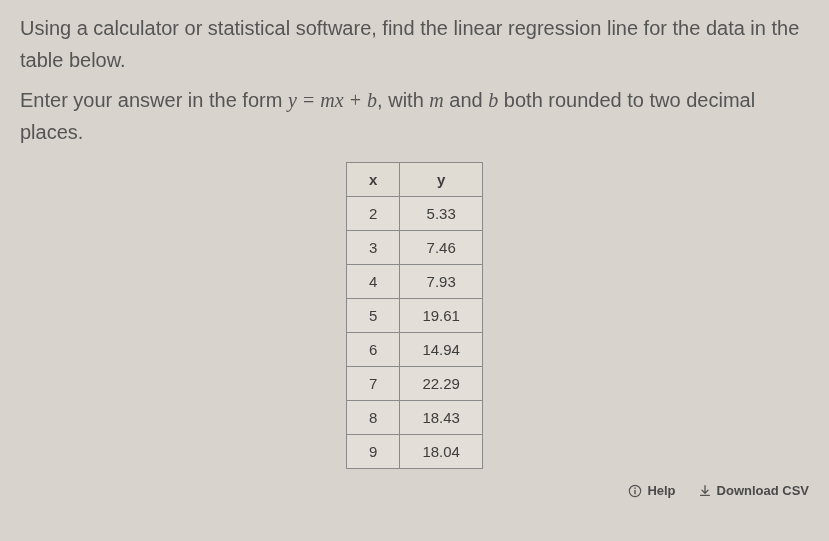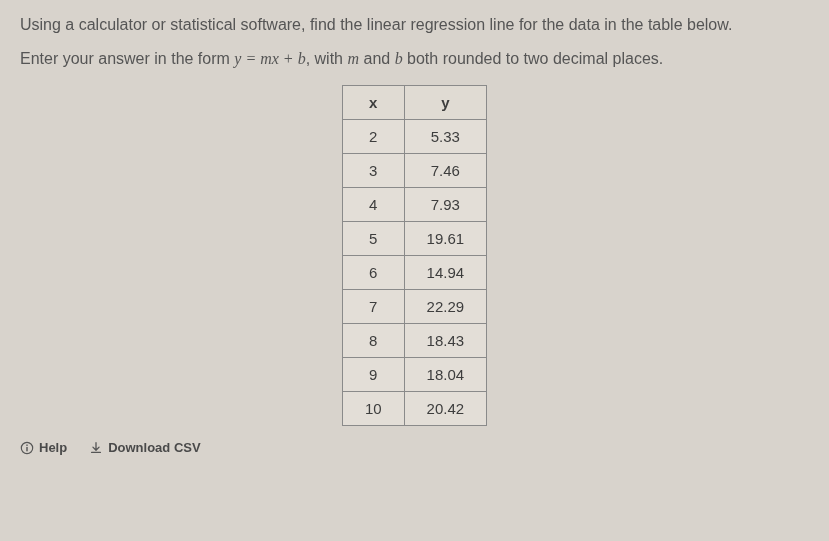--- a/index.html
+++ b/index.html
@@ -6,21 +6,21 @@
     body {
       width: 829px;
       height: 541px;
       background: #d8d3cc;
       font-family: Arial, Helvetica, sans-serif;
       color: #4a4a4a;
       padding: 12px 20px;
       position: relative;
     }
     .question-text {
-      font-size: 16px;
+      font-size: 20px;
       line-height: 1.6;
       color: #555;
       margin-bottom: 8px;
     }
     .question-text i { font-style: italic; font-family: Liberation Serif, serif; }
     .table-wrap {
       display: flex;
       justify-content: center;
       margin-top: 14px;
     }
@@ -34,21 +34,21 @@
       text-align: center;
       font-size: 15px;
       color: #3d3d3d;
     }
     th {
       font-weight: bold;
       background: #e0dbd3;
     }
     .actions {
       display: flex;
-      justify-content: flex-start;
+      justify-content: flex-end;
       align-items: center;
       gap: 22px;
       margin-top: 14px;
       font-size: 13px;
       color: #4a4a4a;
       font-weight: bold;
     }
     .action-item {
       display: inline-flex;
       align-items: center;
@@ -104,24 +104,20 @@
           <td>22.29</td>
         </tr>
       <tr>
           <td>8</td>
           <td>18.43</td>
         </tr>
       <tr>
           <td>9</td>
           <td>18.04</td>
         </tr>
-      <tr>
-          <td>10</td>
-          <td>20.42</td>
-        </tr>
     </tbody>
   </table>
 </div>
 
 <div class="actions">
   <span class="action-item">
     <span class="icon">
       <svg viewBox="0 0 16 16">
           <circle cx="8" cy="8" r="6.5" fill="none" stroke="#555" stroke-width="1.3"></circle>
           <rect x="7.2" y="6.8" width="1.6" height="5" fill="#555"></rect>

